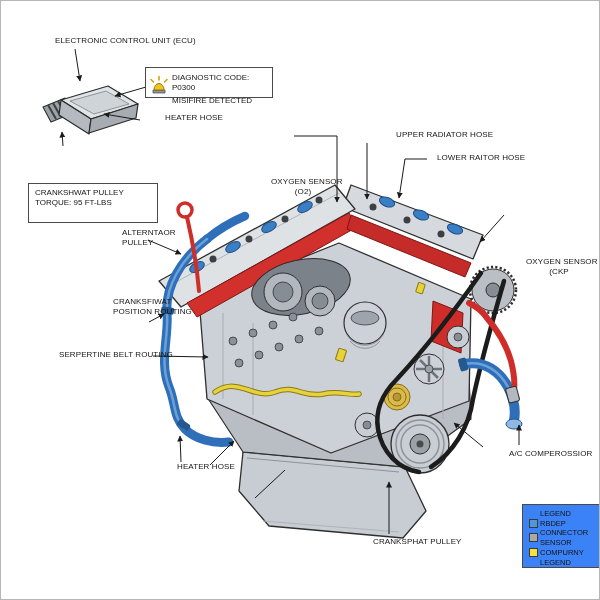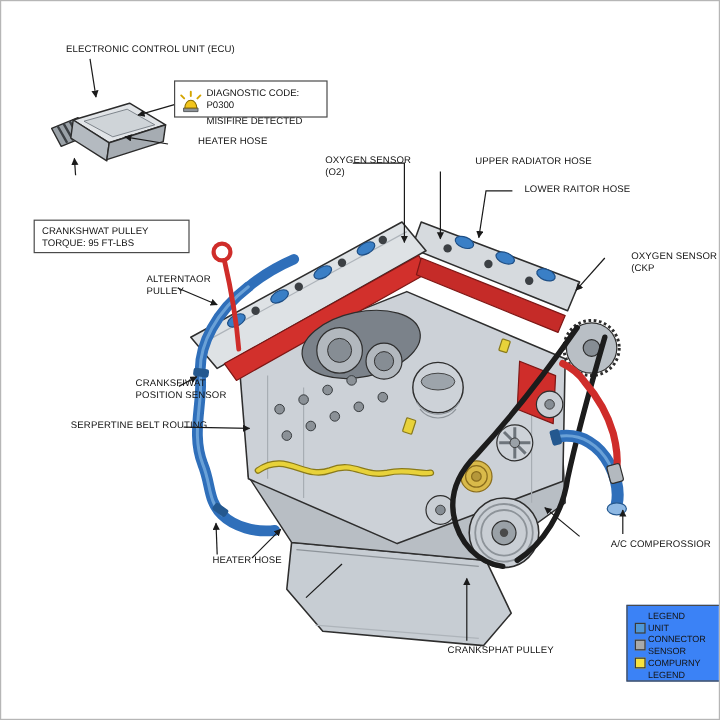--- a/index.html
+++ b/index.html
@@ -6,21 +6,21 @@
   .canvas{
     position:relative;width:600px;height:600px;background:#ffffff;
     border:1px solid #b6b6b6;box-sizing:border-box;overflow:hidden;
     font-family:"Liberation Sans", sans-serif;
   }
   svg.layer{position:absolute;left:0;top:0;}
   .lbl{
     position:absolute;font-size:8px;line-height:9.5px;color:#141414;
     letter-spacing:.1px;white-space:nowrap;z-index:3;padding-left:24px;
   }
-  .lbl.center{}
+  .lbl.center{text-align:center;margin-top:48px;}
   .cbox{
     position:absolute;background:#fff;border:1px solid #4a4a4a;
     font-size:8px;line-height:10px;color:#141414;z-index:3;box-sizing:border-box;padding-left:12px;
   }
   .cbox .txt{position:absolute;}
   .legend{
     position:absolute;left:521px;top:503px;width:84px;height:64px;
     background:#3b82f6;border:1px solid #4a4a4a;z-index:3;box-sizing:border-box;
   }
   .legend .lines{position:absolute;left:17px;top:4px;font-size:7.5px;line-height:9.7px;color:#141414;}
@@ -190,23 +190,23 @@
 
   <div class="lbl" style="left:371px;top:129px">UPPER RADIATOR HOSE</div>
 
   <div class="lbl" style="left:412px;top:152px">LOWER RAITOR HOSE</div>
 
   <div class="lbl center" style="left:501px;top:208px;width:66px">
     <div>OXYGEN SENSOR</div>
     <div>(CKP</div>
   </div>
 
-  <div class="lbl" style="left:88px;top:314px">
+  <div class="lbl" style="left:88px;top:296px">
     <div>CRANKSFIWAT</div>
-    <div>POSITION SENSOR</div>
+    <div>POSITION ROUTING</div>
   </div>
 
   <div class="lbl" style="left:34px;top:349px">SERPERTINE BELT ROUTING</div>
 
   <div class="lbl" style="left:152px;top:461px">HEATER HOSE</div>
 
 
   <div class="lbl" style="left:348px;top:536px">CRANKSPHAT PULLEY</div>
 
   <div class="lbl" style="left:484px;top:448px">A/C COMPEROSSIOR</div>
@@ -214,32 +214,32 @@
   <div class="cbox" style="left:144px;top:66px;width:128px;height:31px">
     <svg width="20" height="24" style="position:absolute;left:3px;top:3px" viewBox="0 0 20 24">
       <path d="M4,19 h12 v3 h-12 Z" fill="#8d9399" stroke="#55585b" stroke-width=".8"></path>
       <path d="M5,19 a5,6.5 0 0 1 10,0 Z" fill="#f2c51d" stroke="#8a6d00" stroke-width=".9"></path>
       <path d="M10,9 L10,5.5 M4.5,11 L2,8.5 M15.5,11 L18,8.5" stroke="#d4a400" stroke-width="1.6" stroke-linecap="round"></path>
     </svg>
     <div class="txt" style="left:26px;top:5px">DIAGNOSTIC CODE: P0300</div>
     <div class="txt" style="left:26px;top:28px">MISIFIRE DETECTED</div>
   </div>
 
-  <div class="cbox" style="left:27px;top:182px;width:130px;height:28px">
+  <div class="cbox" style="left:27px;top:182px;width:130px;height:40px">
     <div class="txt" style="left:6px;top:4px">CRANKSHWAT PULLEY</div>
     <div class="txt" style="left:6px;top:14px">TORQUE: 95 FT-LBS</div>
   </div>
 
   <div class="legend">
     <div class="swatch sw-blue" style="background-color: rgb(79, 151, 215);"></div>
     <div class="swatch sw-gray" style="background-color: rgb(169, 169, 169);"></div>
     <div class="swatch sw-yellow" style="background-color: rgb(247, 227, 61);"></div>
     <div class="lines">
       <div>LEGEND</div>
-      <div>UNIT</div>
+      <div>RBDEP</div>
       <div>CONNECTOR</div>
       <div>SENSOR</div>
       <div>COMPURNY</div>
       <div>LEGEND</div>
     </div>
   </div>
 
 </div>
 
 </body></html>

